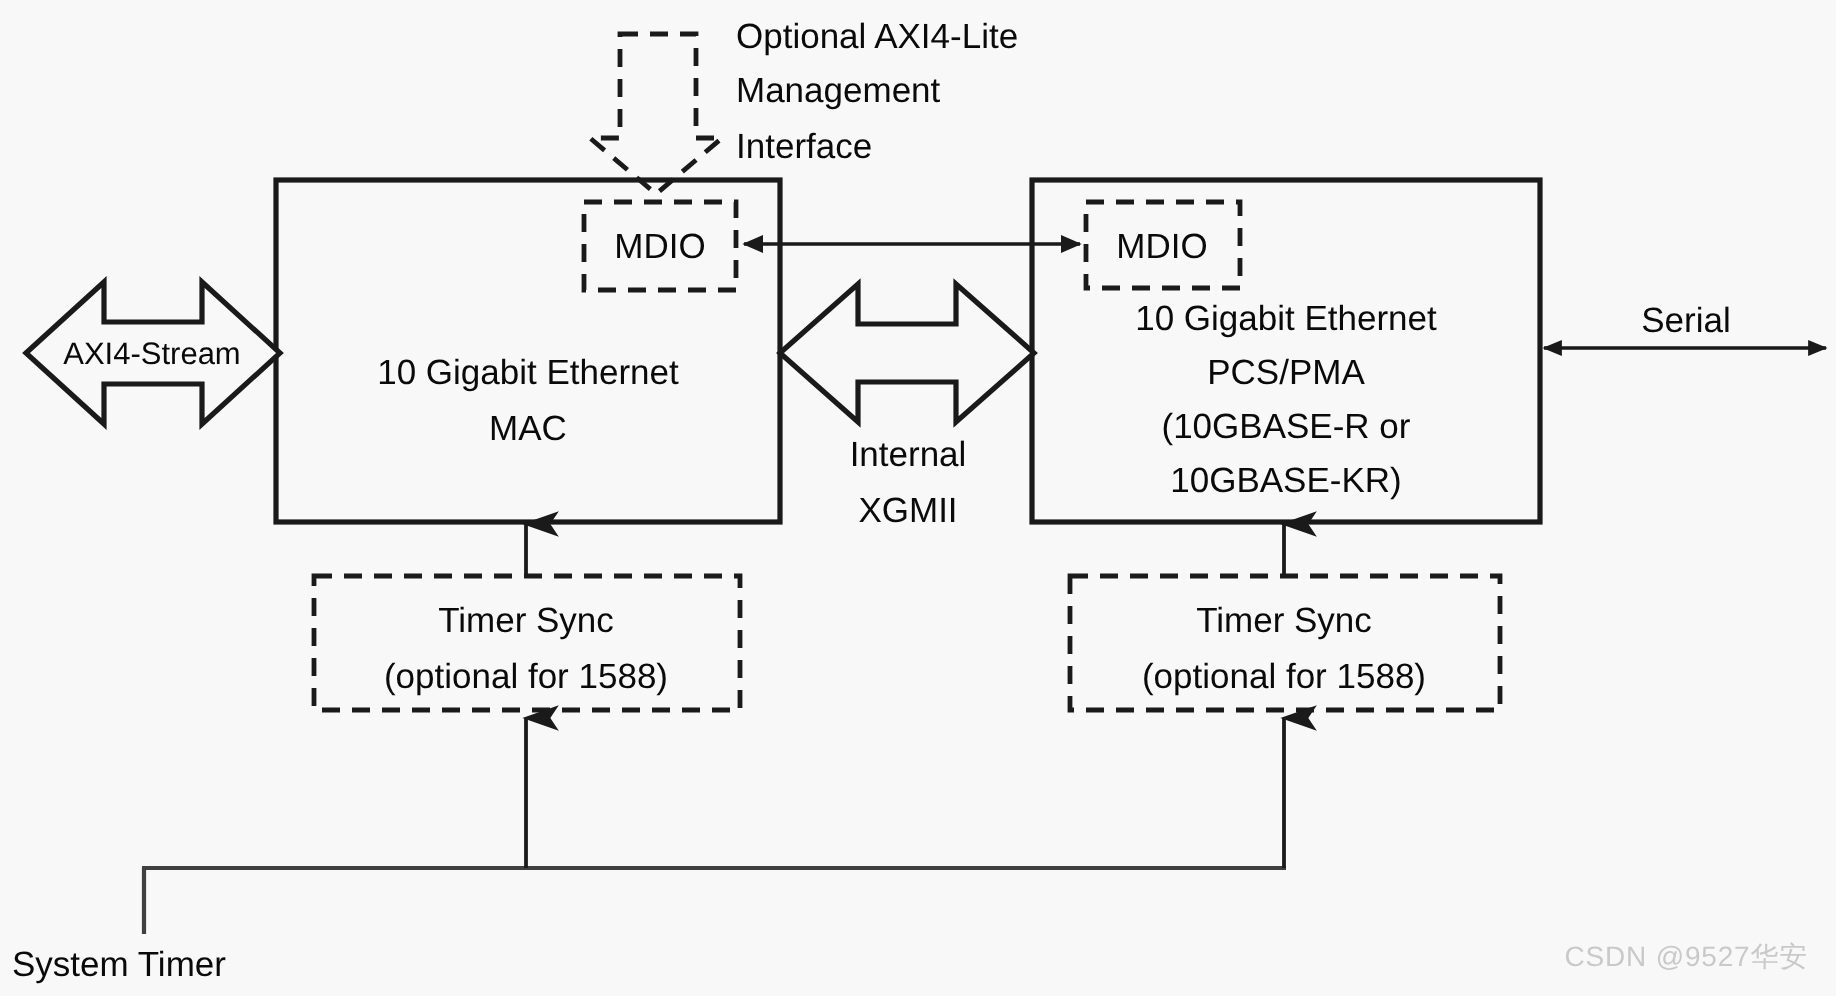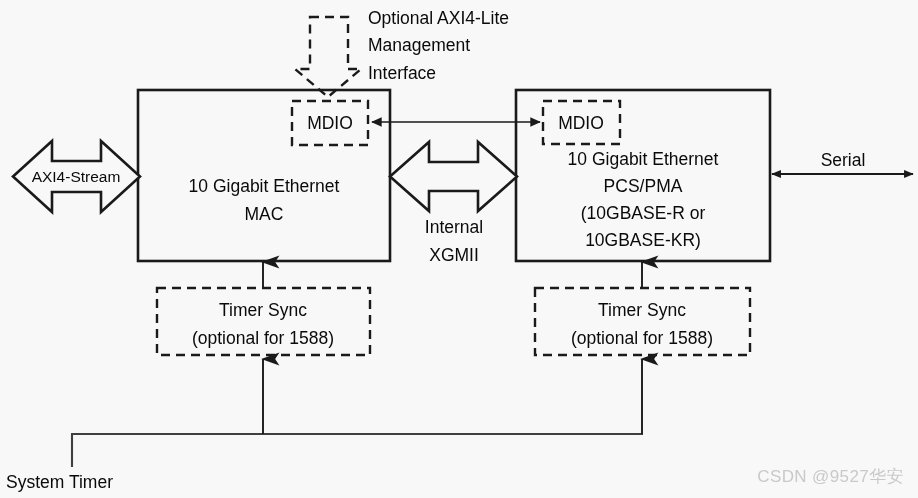--- a/index.html
+++ b/index.html
@@ -26,21 +26,21 @@
     font-family: "Liberation Sans", sans-serif;
     fill: #0a0a0a;
   }
   .t17 { font-size: 17.5px; }
   .t15 { font-size: 15.5px; }
   .watermark {
     position: absolute;
     right: 14px;
     bottom: 10px;
     font-family: "Liberation Sans", sans-serif;
-    font-size: 17px;
+    font-size: 14px;
     color: #c9c9c9;
     letter-spacing: 0.4px;
     user-select: none;
     white-space: nowrap;
   }
 </style>
 </head>
 <body>
 
 <div id="diagram-root">

